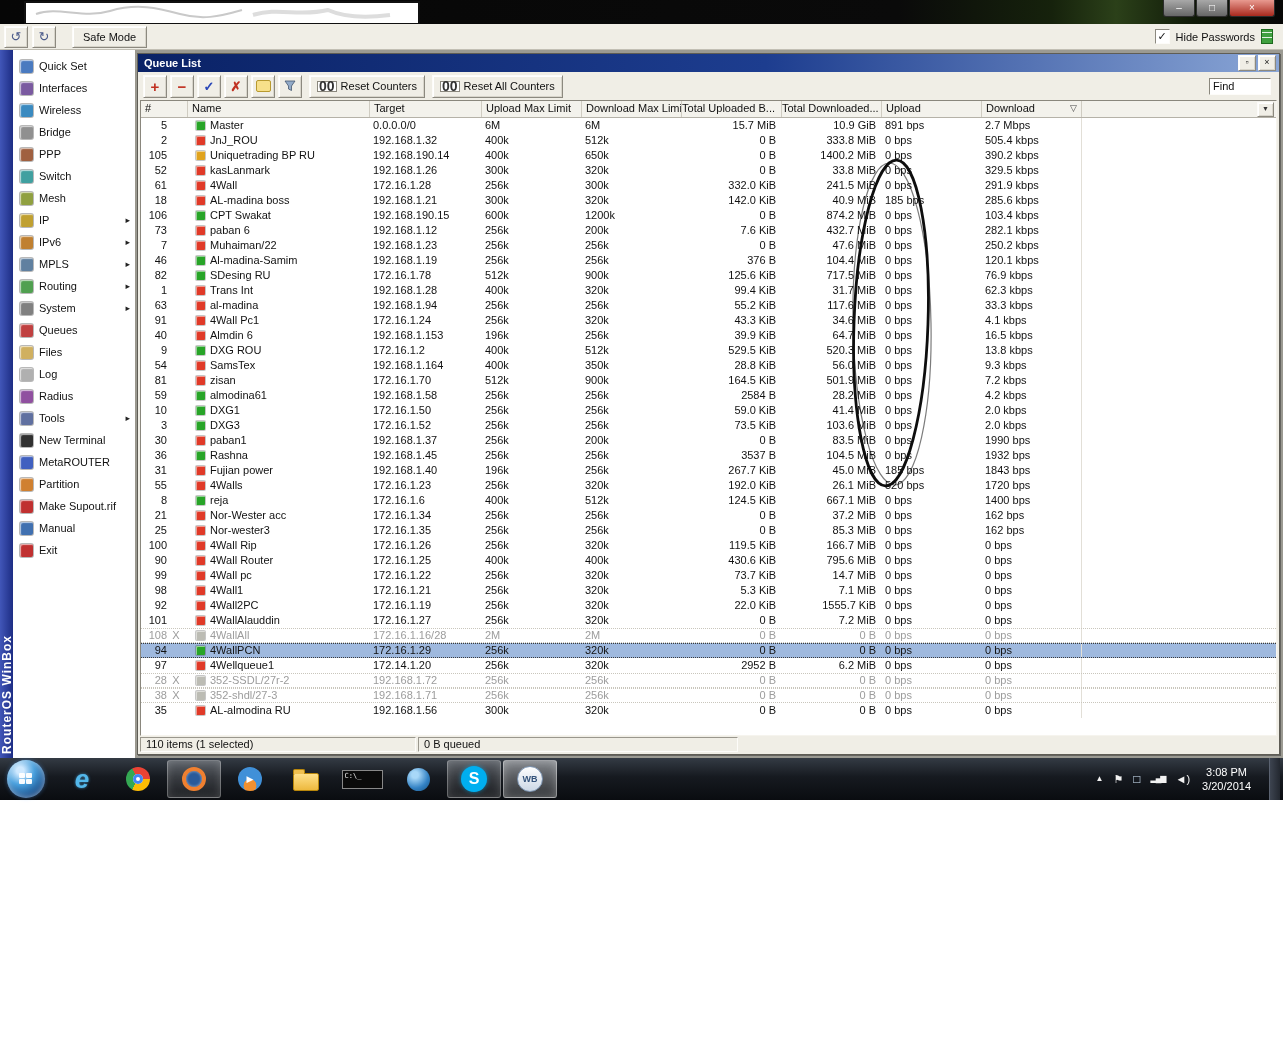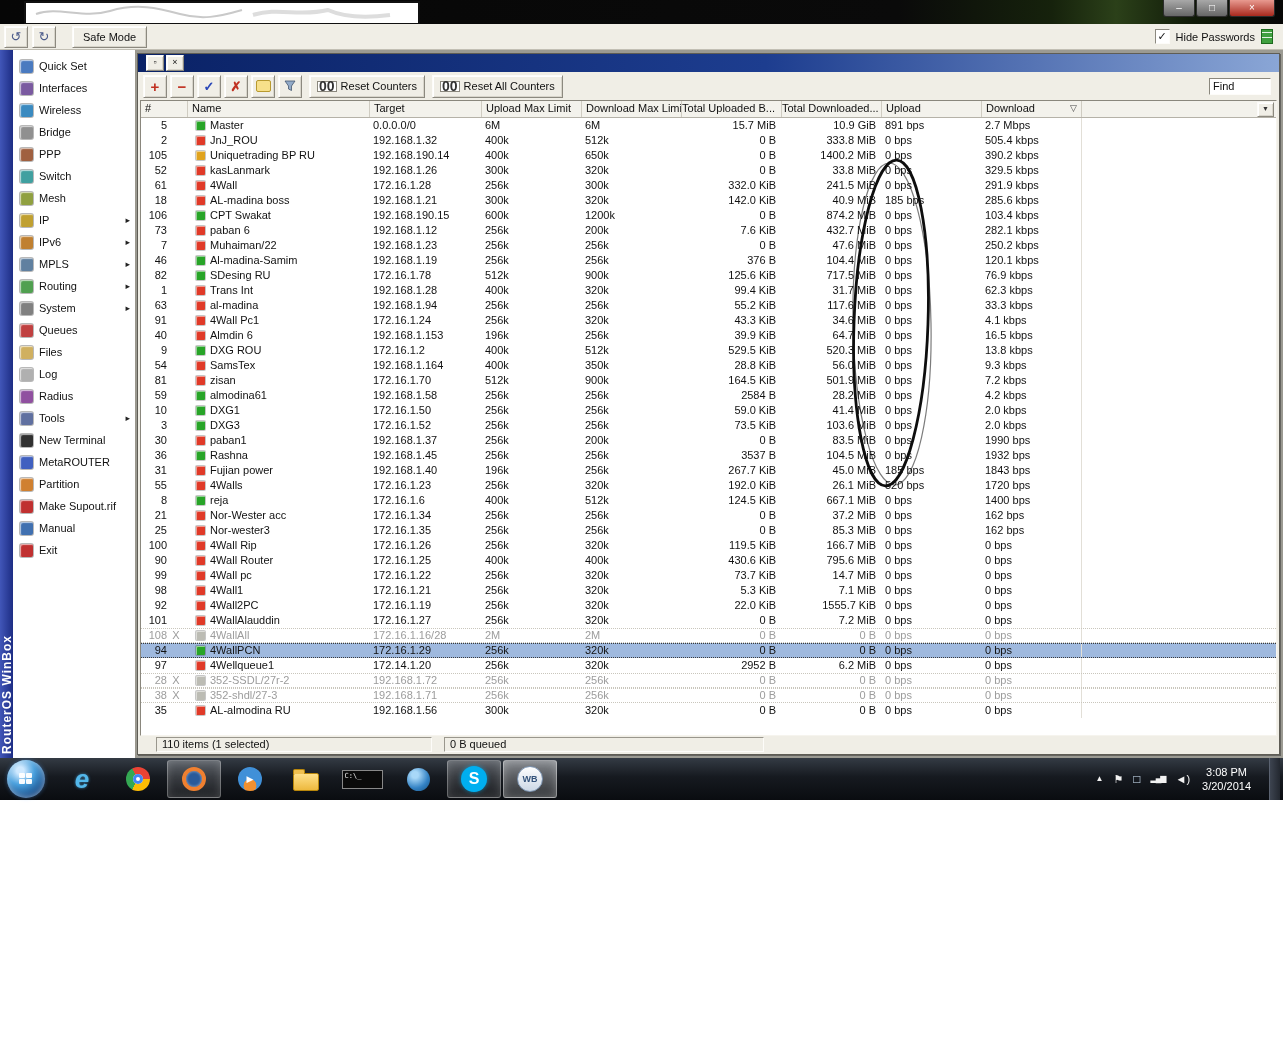--- a/index.html
+++ b/index.html
@@ -92,21 +92,21 @@
   .qi-green{background:#28a428;}
   .qi-red{background:#e03a28;}
   .qi-yellow{background:#e0a31e;}
   .qi-gray{background:#bcbcb4;}
   .c-target{width:112px;padding-left:3px;}
   .c-ulmax,.c-dlmax{width:100px;padding-left:3px;}
   .c-tup,.c-tdn{width:100px;text-align:right;padding-right:6px;}
   .c-up,.c-dn{width:100px;padding-left:3px;}
   .c-dn{border-right:1px solid #e2dfd7;}
   .c-fill{flex:1;}
-  .qw-status{height:18px;flex:none;display:flex;gap:12px;padding:1px 18px 2px;box-sizing:border-box;}
+  .qw-status{height:18px;flex:none;display:flex;gap:2px;padding:1px 2px 2px;box-sizing:border-box;}
   .spanel{border:1px solid;border-color:#9a978d #fdfcf9 #fdfcf9 #9a978d;background:#f0eee6;
     padding:0 5px;line-height:13px;box-sizing:border-box;overflow:hidden;white-space:nowrap;}
   .p1{width:276px;}.p2{width:320px;}.p3{flex:1;}
 
   
   .taskbar{position:absolute;left:0;top:758px;width:1283px;height:42px;display:flex;align-items:center;
     background:linear-gradient(#343b44,#161a20 45%,#0a0c10);}
   .orb{width:38px;height:38px;border-radius:50%;margin:0 9px 0 7px;position:relative;flex:none;
     background:radial-gradient(circle at 35% 28%,#cfe9ff 0 10%,#49a0dd 38%,#1a5391 70%,#0b2a52 100%);
     box-shadow:inset 0 0 7px rgba(255,255,255,.55), 0 0 4px rgba(80,160,255,.4);}
@@ -286,20 +286,21 @@
         </div>
         <div class="side-item">
           <span class="side-icon" style="background: rgb(192, 48, 48);"></span>
           <span class="side-label">Exit</span>
         </div>
       </div>
     <div class="mdi">
 
       <div class="queue-window">
         <div class="qw-titlebar">
+          <span class="qw-title">Queue List</span>
           <span class="qw-btn bevel">▫</span>
           <span class="qw-btn bevel">×</span>
         </div>
 
 
         <div class="qw-toolbar">
           <div class="qbtn bevel plus">+</div>
           <div class="qbtn bevel minus">−</div>
           <div class="qbtn bevel enable">✓</div>
           <div class="qbtn bevel disable">✗</div>

